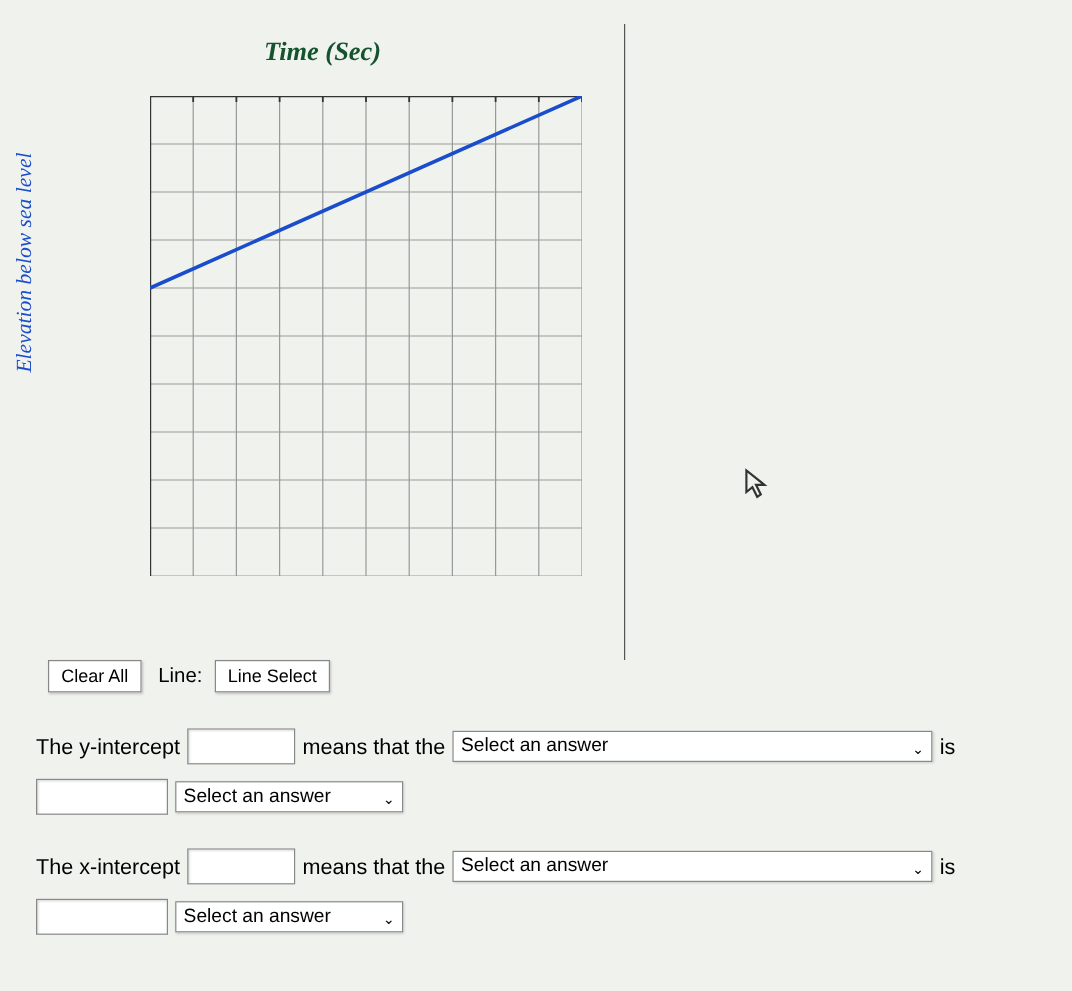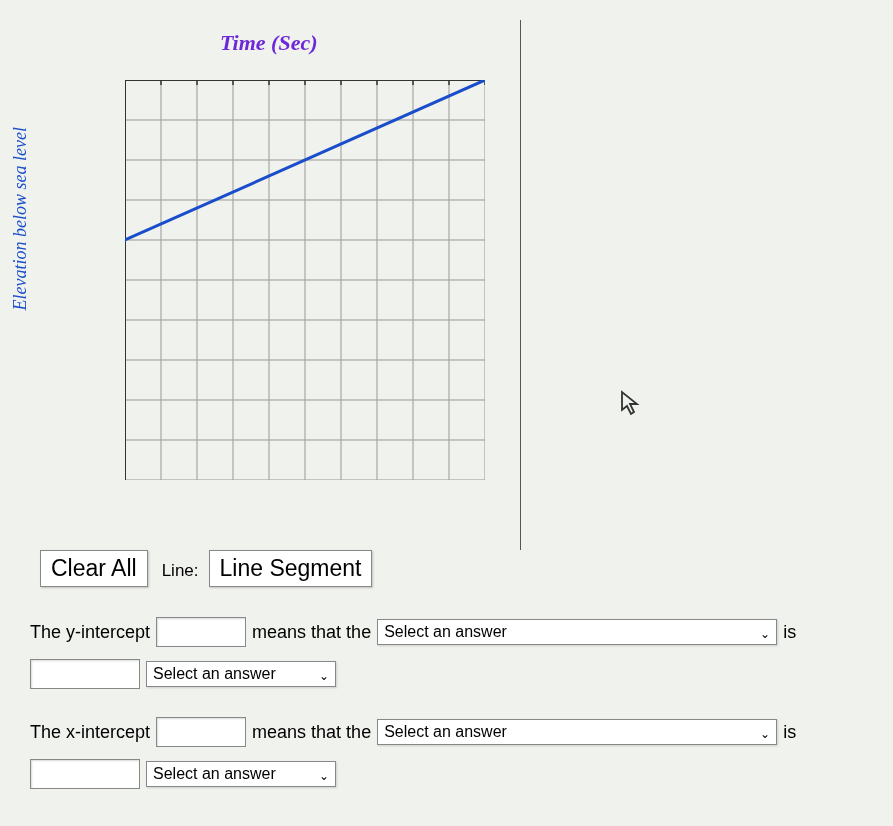--- a/index.html
+++ b/index.html
@@ -14,21 +14,21 @@
     .chart-area {
       position: relative;
       width: 470px;
       height: 510px;
       margin-left: 10px;
     }
     .chart-title {
       position: absolute;
       top: 10px;
       left: 190px;
-      color: #6d28d9;
+      color: #14532d;
       font-style: italic;
       font-size: 22px;
       font-weight: bold;
     }
     .y-axis-label {
       position: absolute;
       left: -10px;
       top: 280px;
       transform: rotate(-90deg);
       transform-origin: left center;
@@ -46,21 +46,21 @@
     }
     .controls {
       margin-top: 20px;
       margin-left: 20px;
     }
     .btn {
       background: #fff;
       border: 1px solid #888;
       padding: 4px 10px;
       font-family: Arial, sans-serif;
-      font-size: 23px;
+      font-size: 15px;
       cursor: pointer;
       display: inline-block;
       box-shadow: 1px 1px 2px rgba(0,0,0,0.2);
     }
     .draw-label {
       font-family: Arial, sans-serif;
       font-size: 17px;
       margin: 0 6px 0 10px;
     }
     .question-row {
@@ -212,21 +212,21 @@
       <text x="-8" y="405">-50</text>
     </g>
 
     <line x1="0" y1="160" x2="360" y2="0" stroke="#1a4dcc" stroke-width="3"></line>
   </svg>
 </div>
 
 <div class="controls">
   <span class="btn">Clear All</span>
   <span class="draw-label">Line:</span>
-  <span class="btn">Line Segment</span>
+  <span class="btn">Line Select</span>
 </div>
 
 <div class="question-row">
   <span>The y-intercept</span>
   <input class="text-input" style="">
   <span>means that the</span>
   <span class="select wide">
     <span>Select an answer</span>
     <span class="chevron">⌄</span>
   </span>

